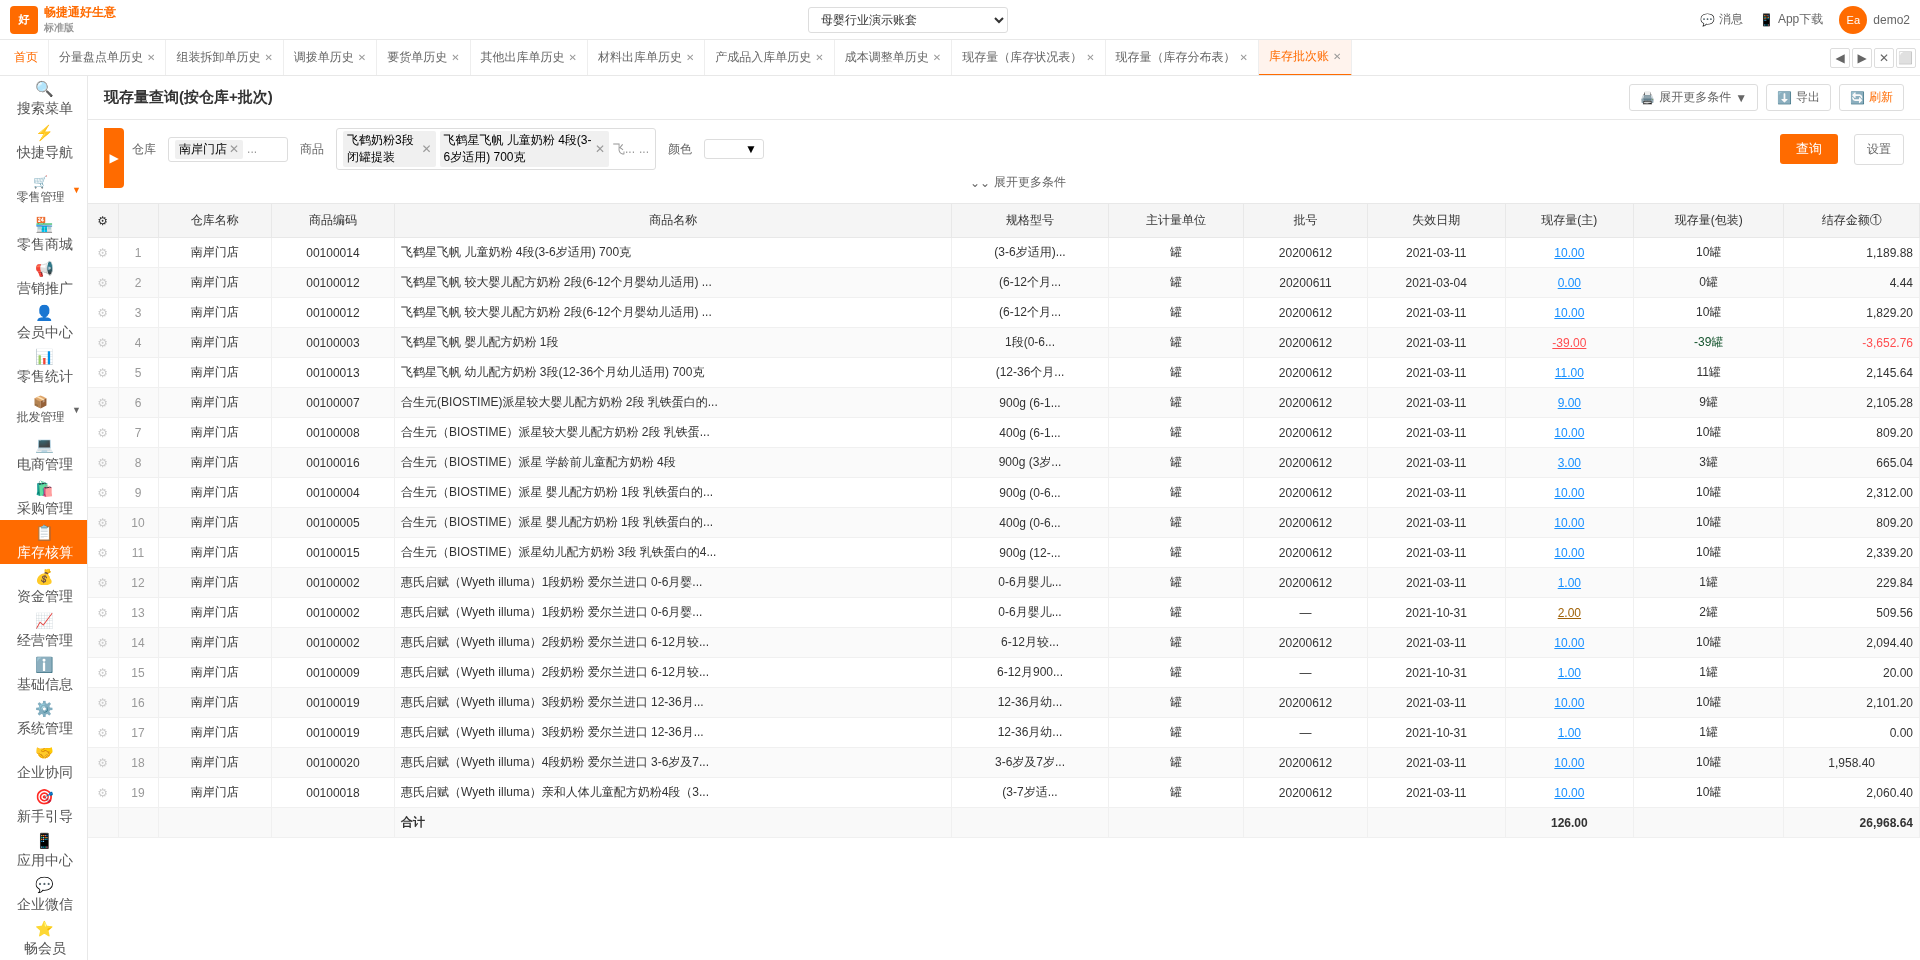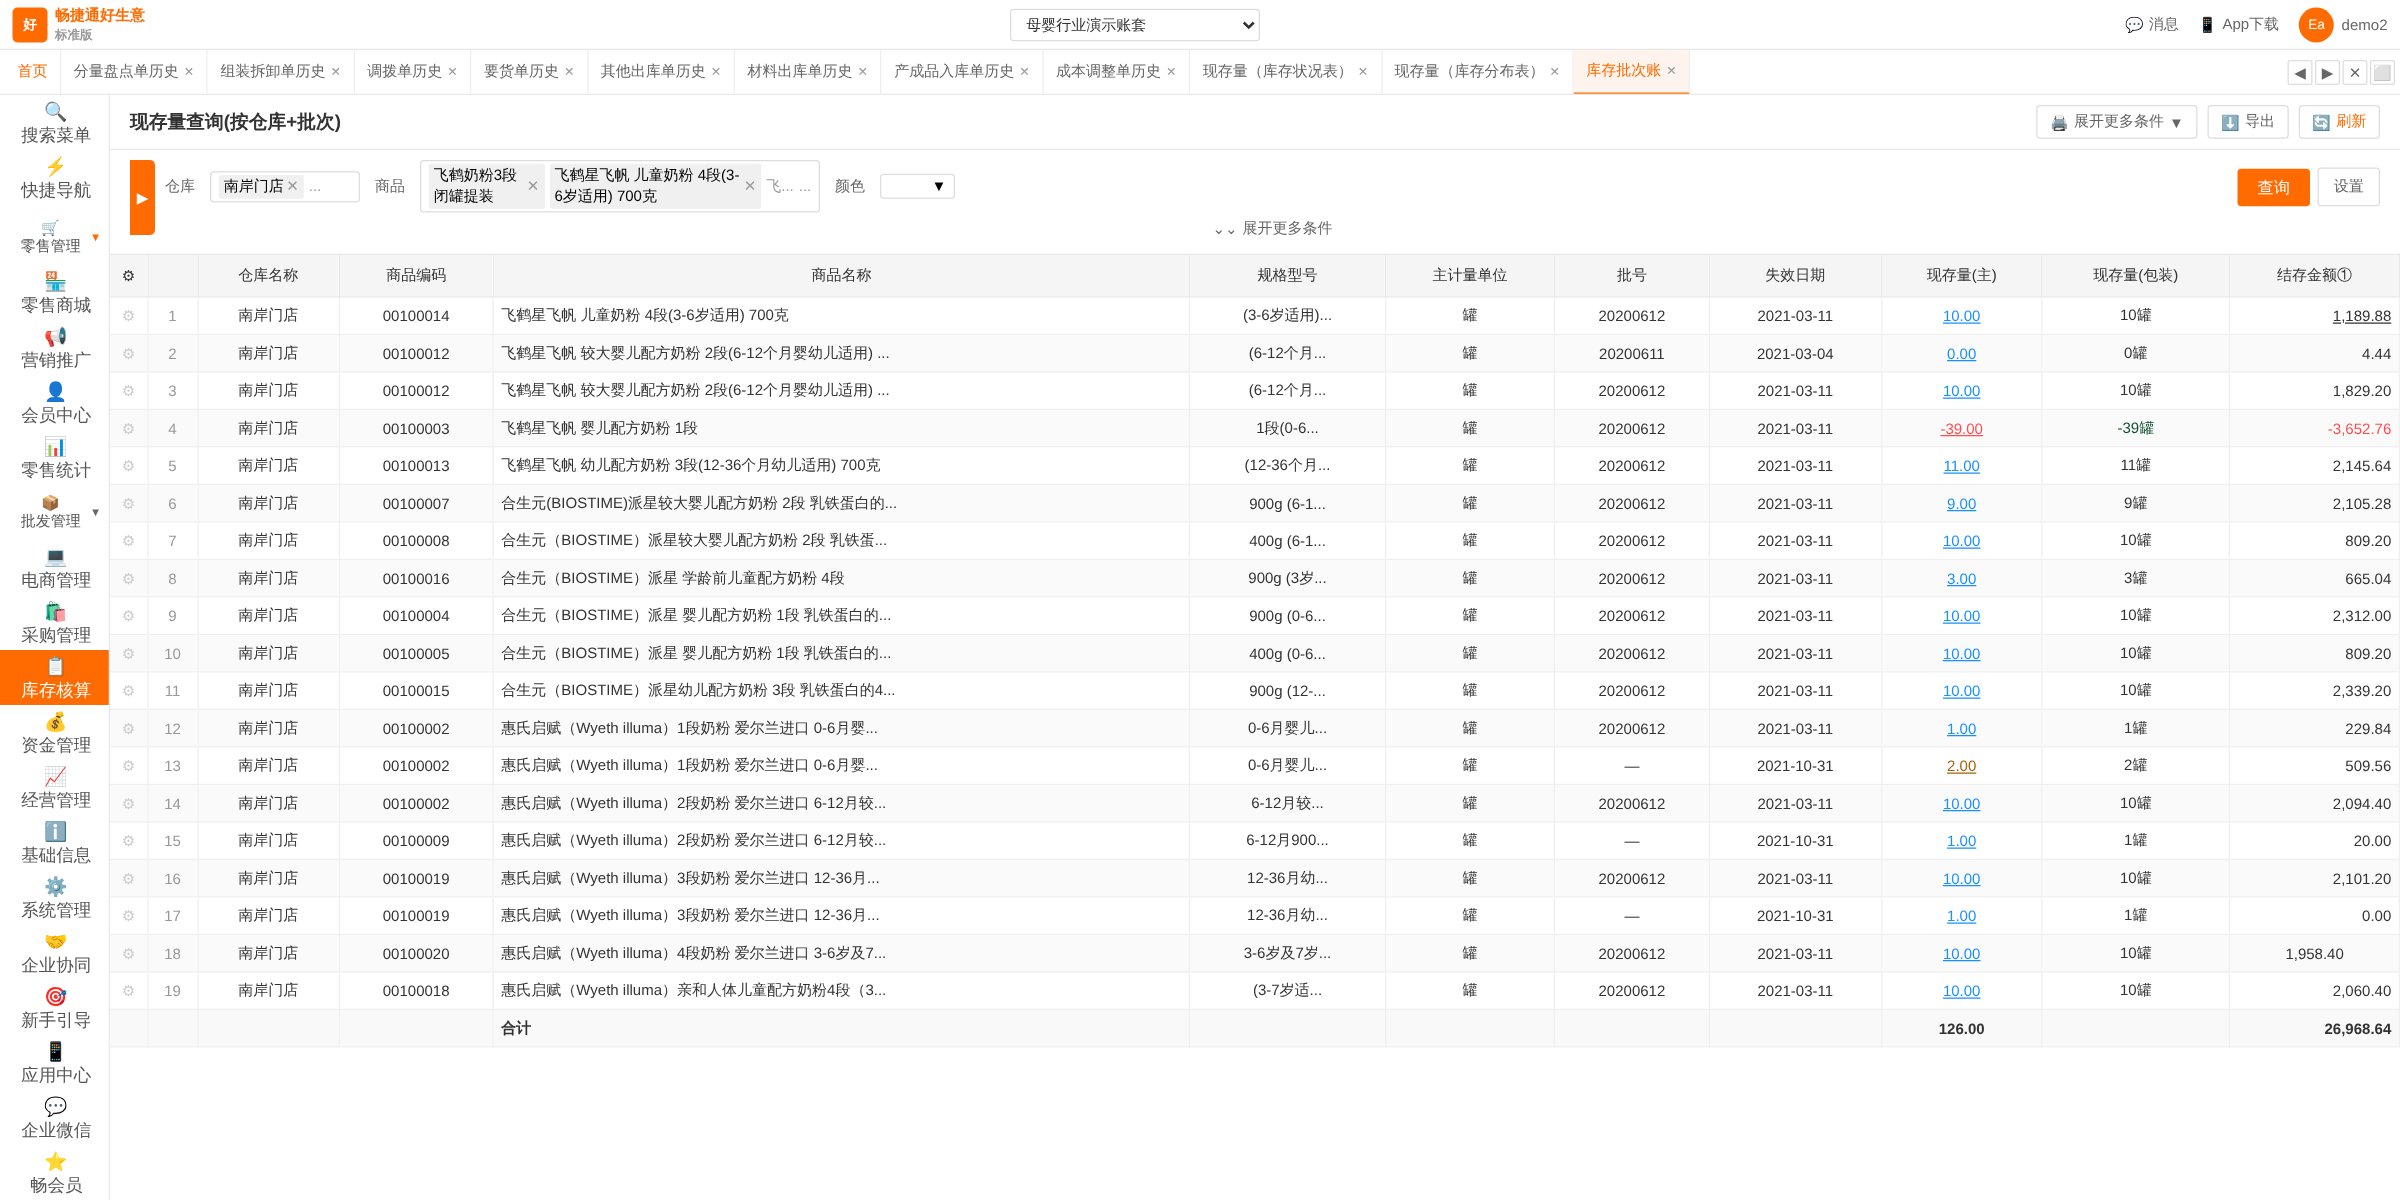--- a/index.html
+++ b/index.html
@@ -312,21 +312,21 @@
             </div>
 
             <div class="filter-item">
               <span class="filter-label">颜色</span>
               <div class="color-dropdown">
                 <span style="color:#ccc;font-size:11px;"></span>
                 <span style="margin-left:auto;">▼</span>
               </div>
             </div>
 
-            <div style="margin-left:auto;display:flex;gap:6px;align-items:flex-end;">
+            <div style="margin-left:auto;display:flex;gap:16px;align-items:center;">
               <button class="btn-query">查询</button>
               <button class="btn-settings">设置</button>
             </div>
           </div>
 
           <div class="filter-expand">
             <div class="filter-expand-btn">
               <span>⌄⌄</span>
               <span>展开更多条件</span>
             </div>
@@ -359,21 +359,21 @@
       <td class="row-num">1</td>
       <td>南岸门店</td>
       <td>00100014</td>
       <td style="text-align:left;max-width:300px;overflow:hidden;text-overflow:ellipsis;" title="飞鹤星飞帆 儿童奶粉 4段(3-6岁适用) 700克">飞鹤星飞帆 儿童奶粉 4段(3-6岁适用) 700克</td>
       <td>(3-6岁适用)...</td>
       <td>罐</td>
       <td>20200612</td>
       <td>2021-03-11</td>
       <td style="color:#1890ff;text-decoration:underline;cursor:pointer;">10.00</td>
       <td>10罐</td>
-      <td style="text-align:right;text-decoration:underline;">1,189.88</td>
+      <td style="text-align:right;">1,189.88</td>
     </tr>
             <tr style="background: rgb(250, 250, 250);">
       <td style="color:#ccc;">⚙</td>
       <td class="row-num">2</td>
       <td>南岸门店</td>
       <td>00100012</td>
       <td style="text-align:left;max-width:300px;overflow:hidden;text-overflow:ellipsis;" title="飞鹤星飞帆 较大婴儿配方奶粉 2段(6-12个月婴幼儿适用) ...">飞鹤星飞帆 较大婴儿配方奶粉 2段(6-12个月婴幼儿适用) ...</td>
       <td>(6-12个月...</td>
       <td>罐</td>
       <td>20200611</td>

